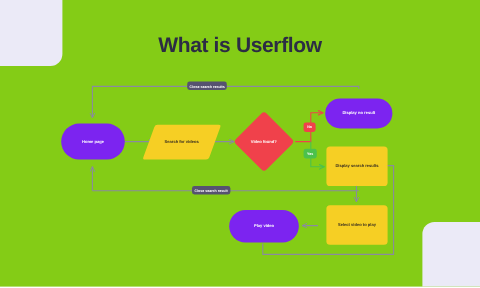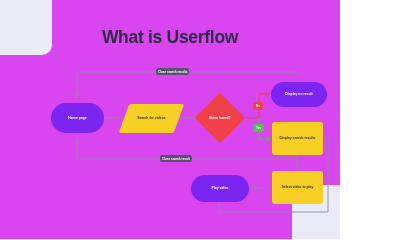--- a/index.html
+++ b/index.html
@@ -4,22 +4,22 @@
 <style>
   * { box-sizing: border-box; margin: 0; padding: 0; }
   html, body {
     width: 400px; height: 239px;
     background: #ffffff;
     font-family: "Liberation Sans", sans-serif;
     overflow: hidden;
   }
   #slide {
     position: relative;
-    width: 340px; height: 239px;
-    background: #d946ef;
+    width: 400px; height: 239px;
+    background: #84cc16;
     overflow: hidden;
   }
   
   .deco {
     position: absolute;
     background: #ebeaf7;
   }
   #deco-tl {
     left: -16px; top: -18px;
     width: 68px; height: 73px;

